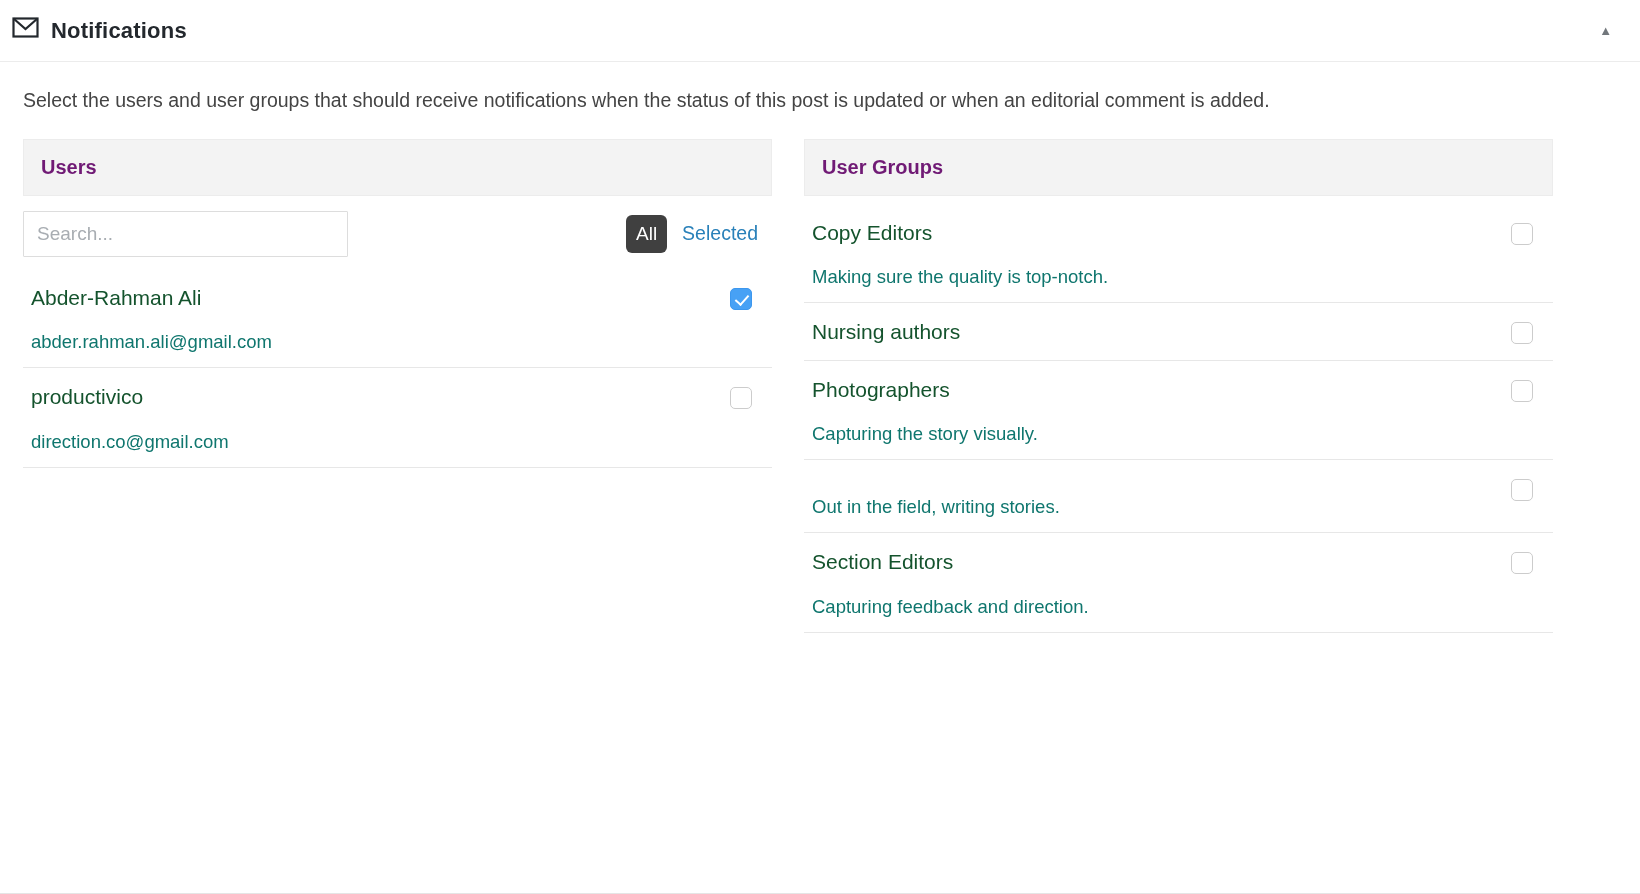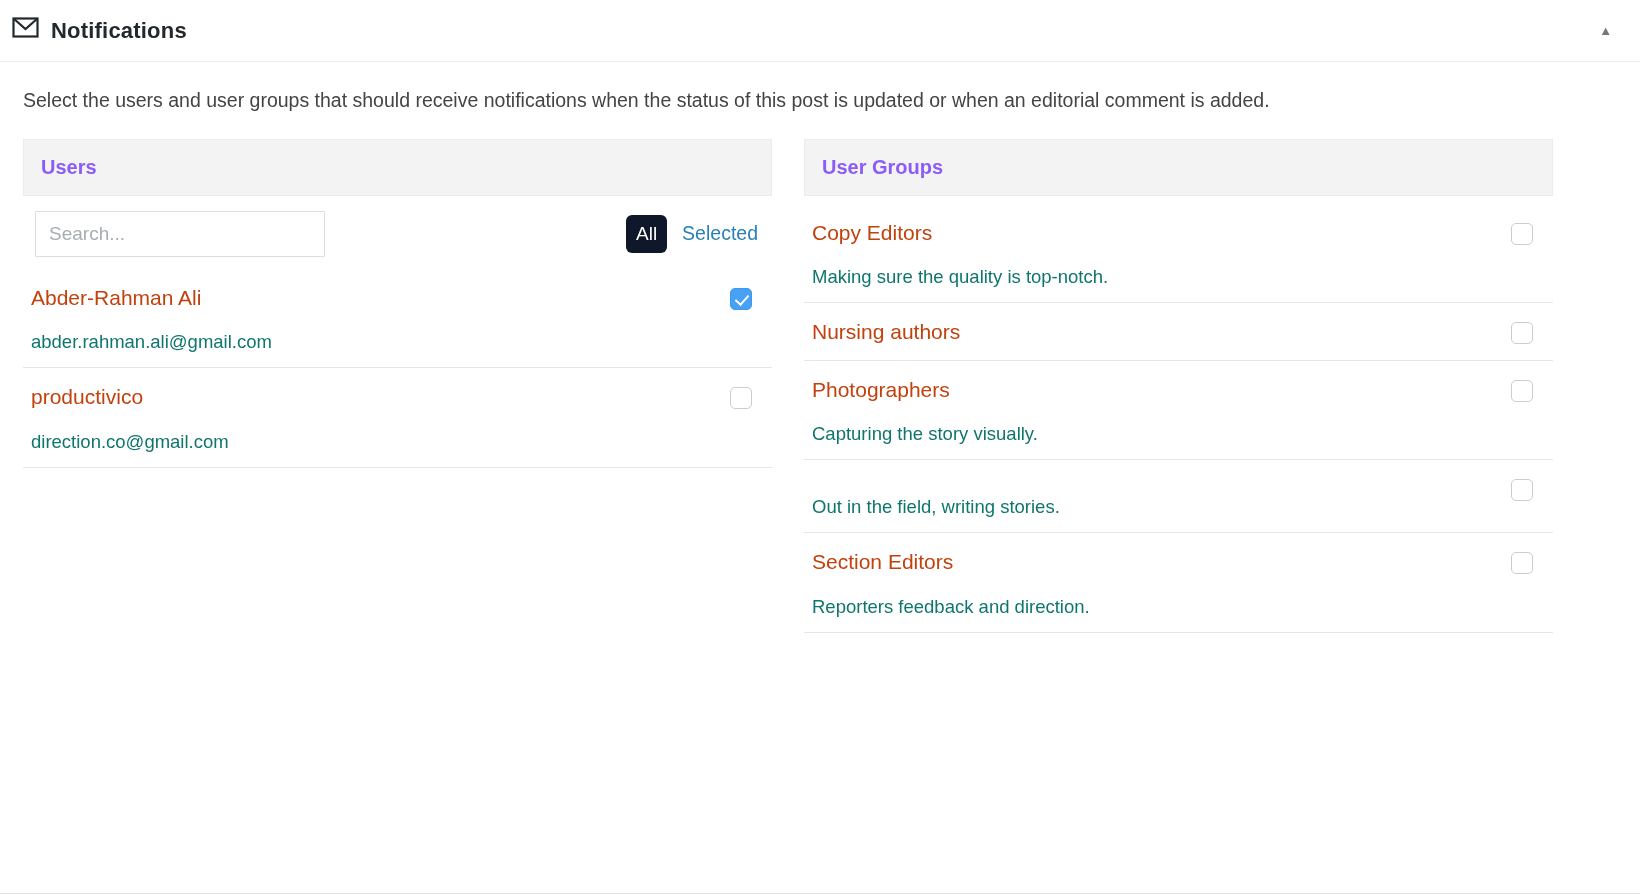--- a/index.html
+++ b/index.html
@@ -48,44 +48,43 @@
     margin-bottom: 27px;
   }
   .columns { display: flex; gap: 32px; align-items: flex-start; }
   .col { flex: 1; min-width: 0; }
   .panel-header {
     background: #f3f3f3;
     border: 1px solid #ececec;
     padding: 16px 17px;
     font-size: 20px;
     font-weight: bold;
-    color: #8b5cf6;
+    color: #701a75;
   }
   .users-toolbar {
     display: flex;
     align-items: center;
     margin: 15px 0 12px;
     padding-right: 14px;
   }
   .search-input {
-    width: 290px;
+    width: 325px;
     height: 46px;
     font-size: 19px;
     padding: 8px 13px;
     border: 1px solid #ddd;
     border-radius: 1px;
     color: #32373c;
     font-family: "Liberation Sans", sans-serif;
     outline: none;
-    margin-left: 12px;
   }
   .search-input::placeholder { color: #a8adb2; }
   .toolbar-right { margin-left: auto; display: flex; align-items: center; }
   .filter-all {
-    background: #0f172a;
+    background: #404040;
     color: #fff;
     font-size: 19px;
     font-family: "Liberation Sans", sans-serif;
     padding: 8px 10px;
     border: none;
     border-radius: 6px;
     cursor: pointer;
     line-height: 1.2;
   }
   .filter-selected {
@@ -97,21 +96,21 @@
   .item-row {
     display: flex;
     align-items: flex-start;
     justify-content: space-between;
     padding: 16px 20px 14px 8px;
     border-bottom: 1px solid #e7e7e7;
     cursor: pointer;
   }
   .groups-list .item-row:first-of-type { padding-top: 24px; }
   .row-text { min-width: 0; }
-  .row-name { font-size: 21px; color: #c2410c; line-height: 1.25; }
+  .row-name { font-size: 21px; color: #14532d; line-height: 1.25; }
   .row-sub { font-size: 18.5px; color: #0f766e; margin-top: 20px; line-height: 1.2; }
   .checkbox {
     width: 22px;
     height: 22px;
     border: 1px solid #ccc;
     border-radius: 5px;
     background: #fff;
     flex: none;
     margin-top: 3px;
     cursor: pointer;
@@ -215,21 +214,21 @@
             <div class="item-row">
               <div class="row-text">
                 <div class="row-sub">Out in the field, writing stories.</div>
               </div>
               <span class="checkbox"></span>
             </div>
 
             <div class="item-row">
               <div class="row-text">
                 <div class="row-name">Section Editors</div>
-                <div class="row-sub">Reporters feedback and direction.</div>
+                <div class="row-sub">Capturing feedback and direction.</div>
               </div>
               <span class="checkbox"></span>
             </div>
           </div>
       </div>
 
     </div>
   </div>
 </div>
 

